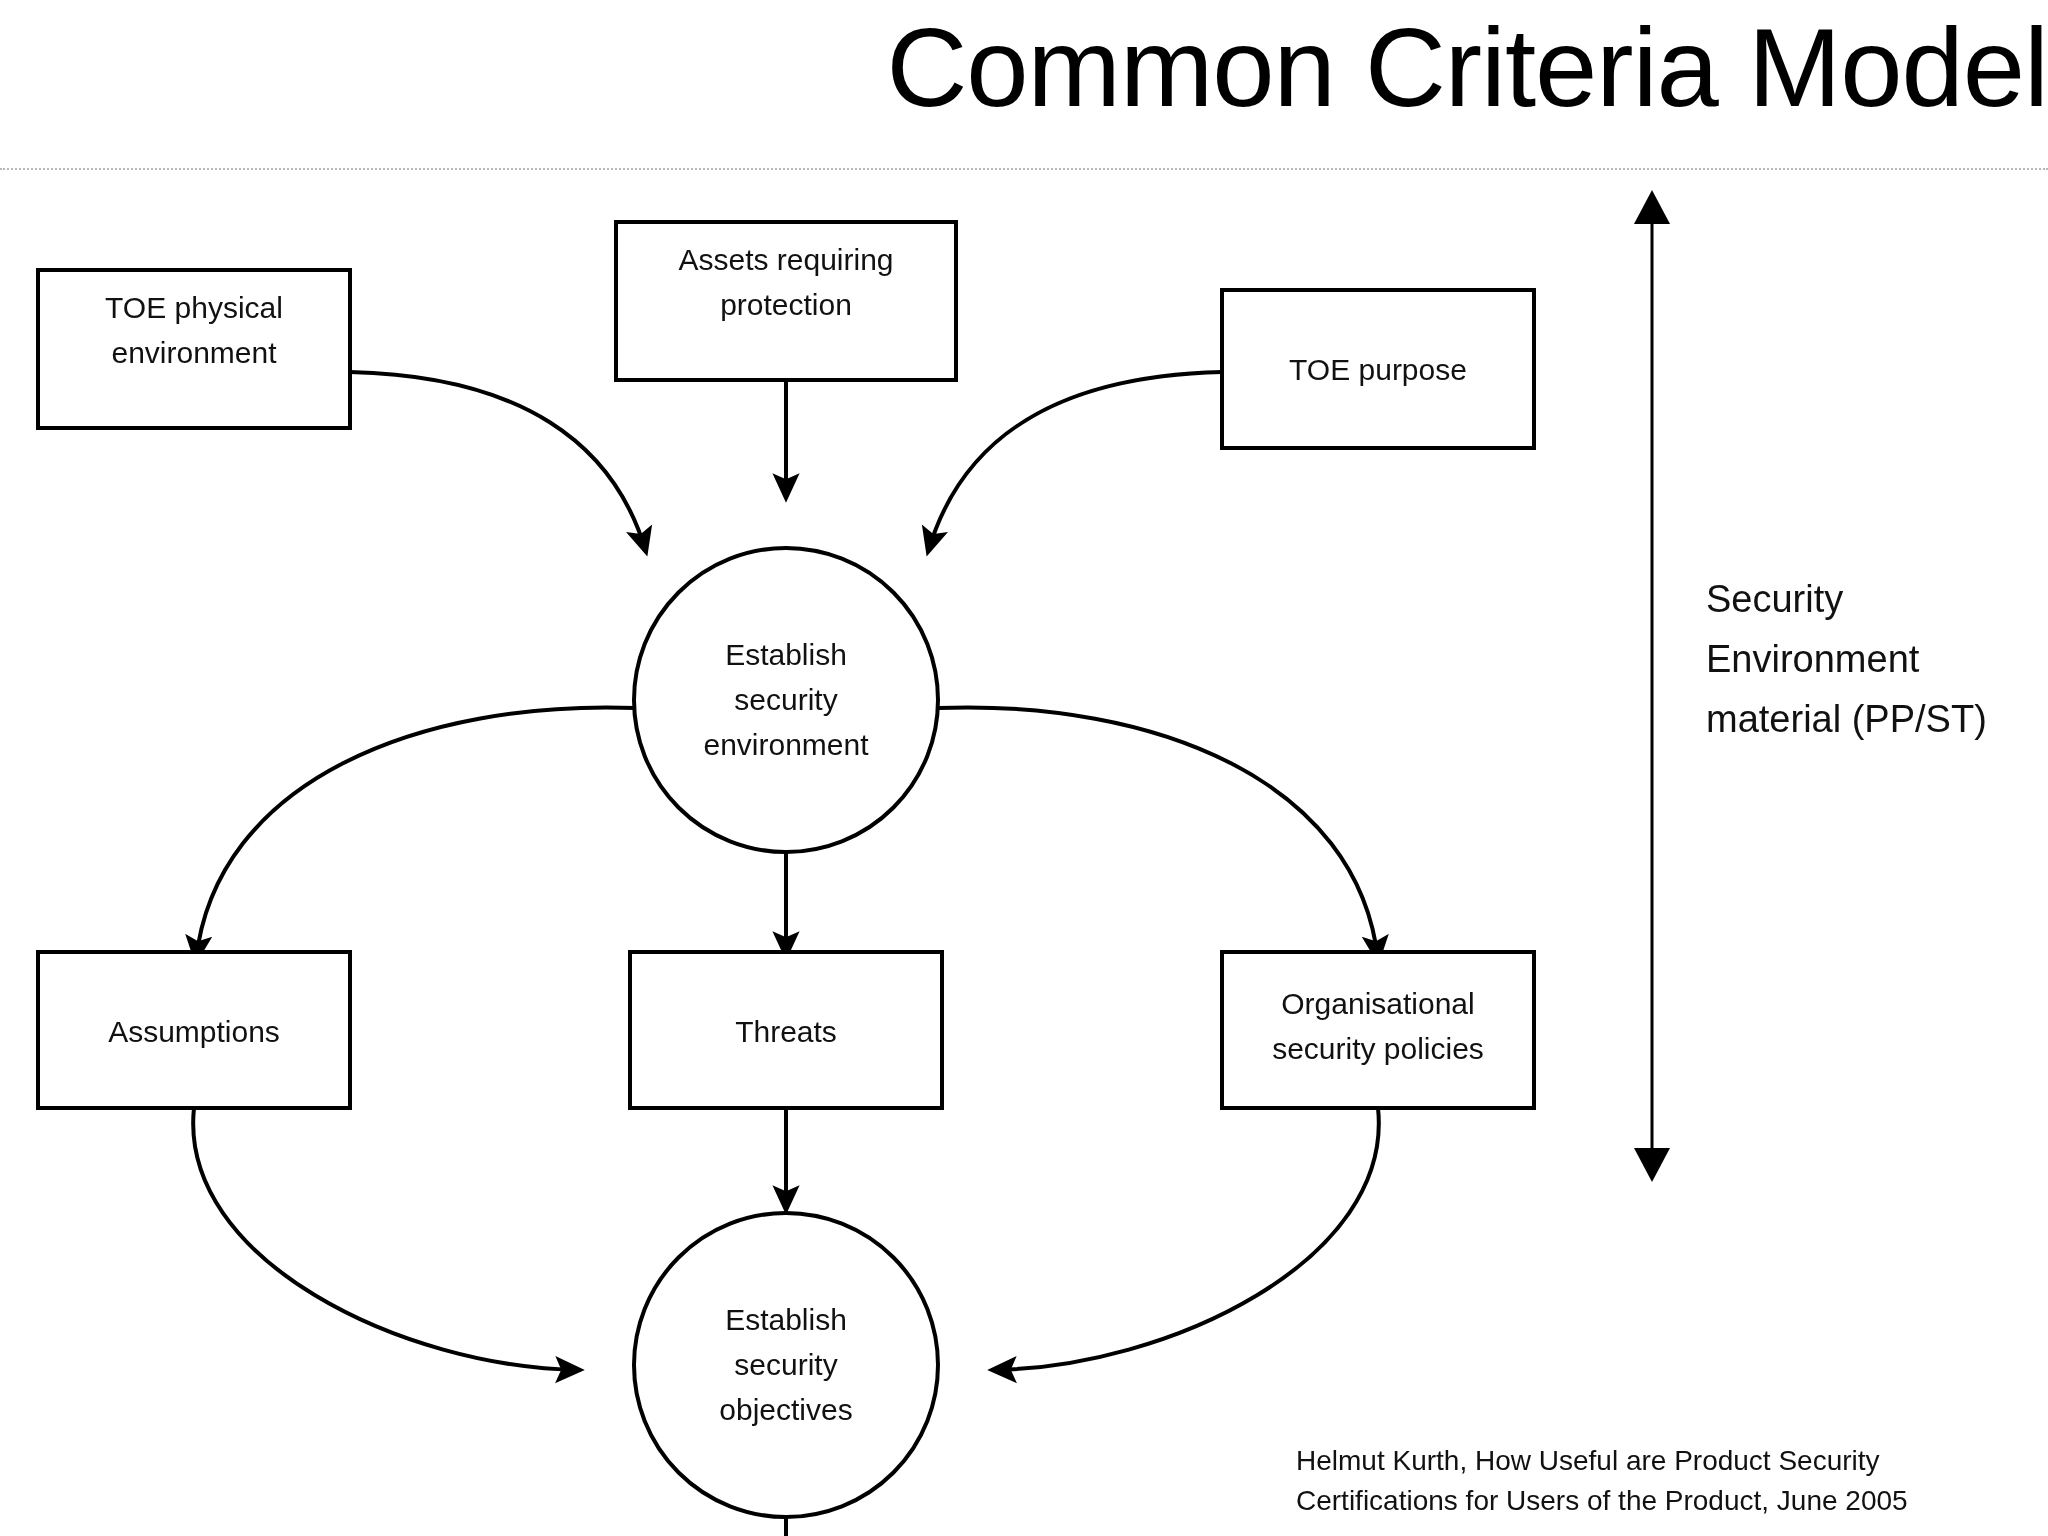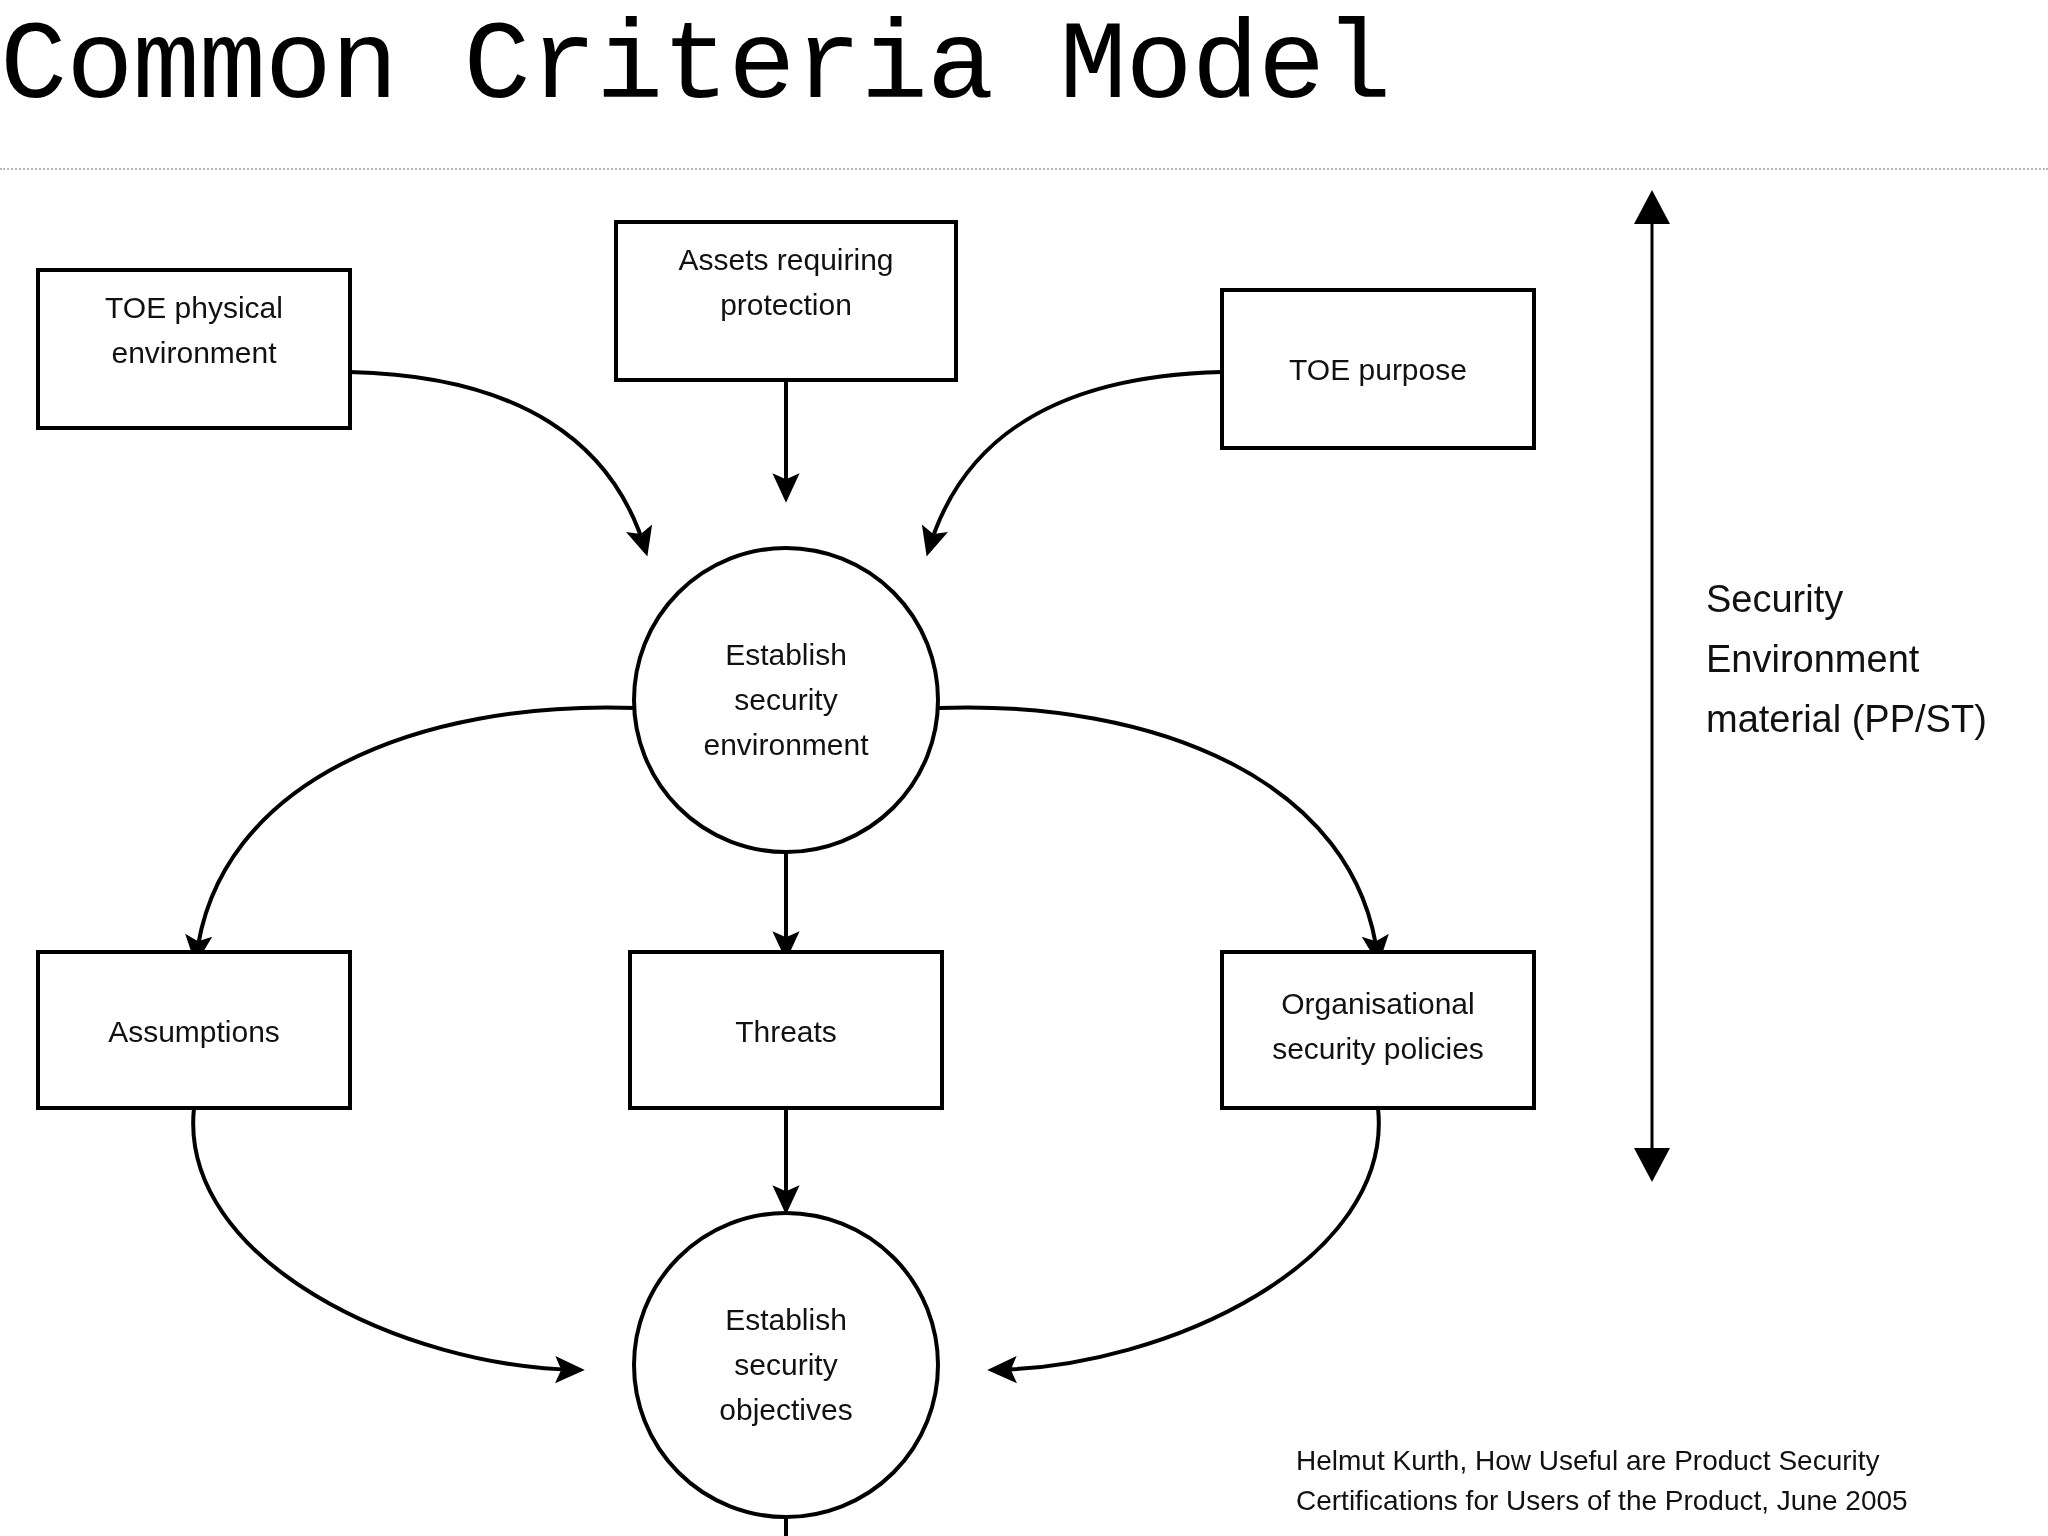--- a/index.html
+++ b/index.html
@@ -20,22 +20,22 @@
     inset: 0;
     width: 2048px;
     height: 1536px;
   }
   
   .slide-title {
     position: absolute;
     top: 6px;
     left: 0;
     width: 2048px;
-    text-align: left;
-    font-family: Liberation Mono, monospace;
+    text-align: right;
+    font-family: Liberation Sans, sans-serif;
     font-weight: 300;
     font-size: 112px;
     line-height: 1.1;
     letter-spacing: -1px;
     color: #000;
     white-space: nowrap;
   }
   .title-rule {
     position: absolute;
     top: 168px;

